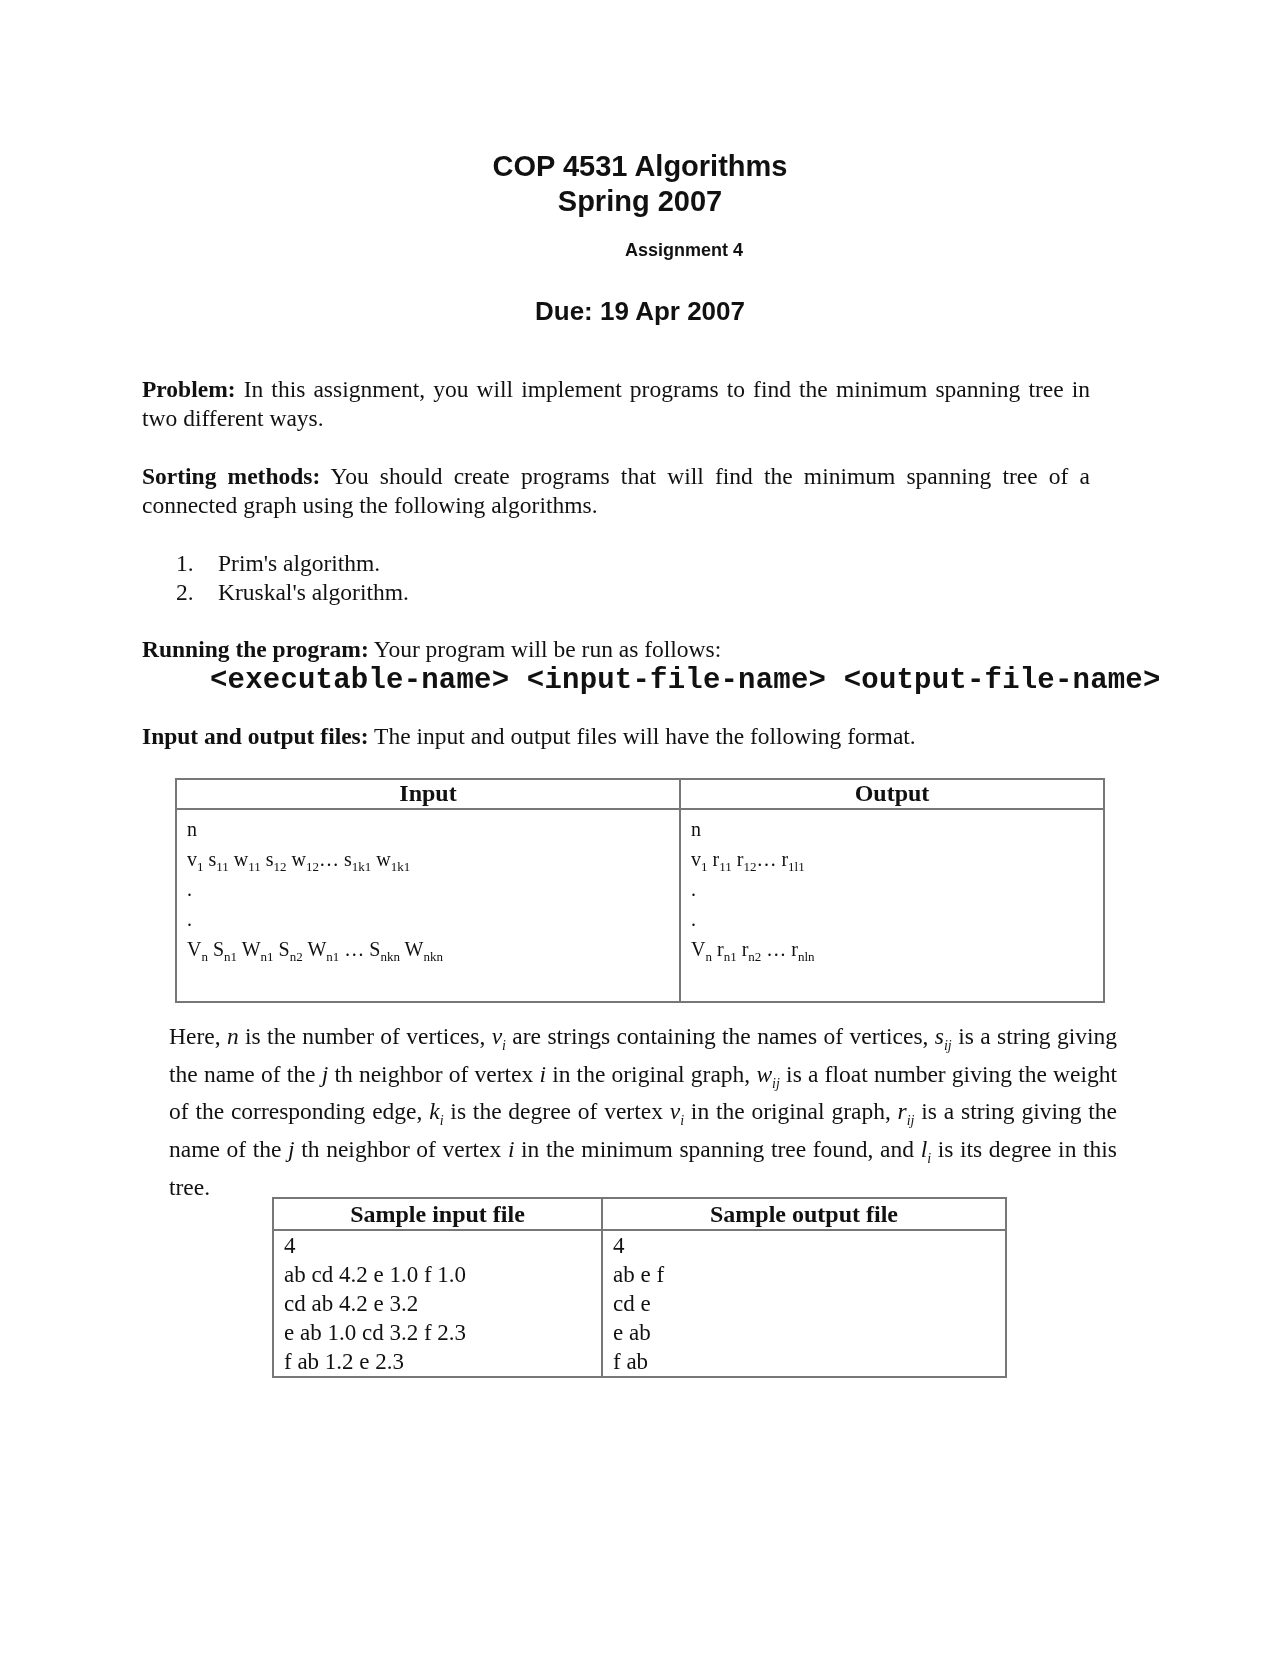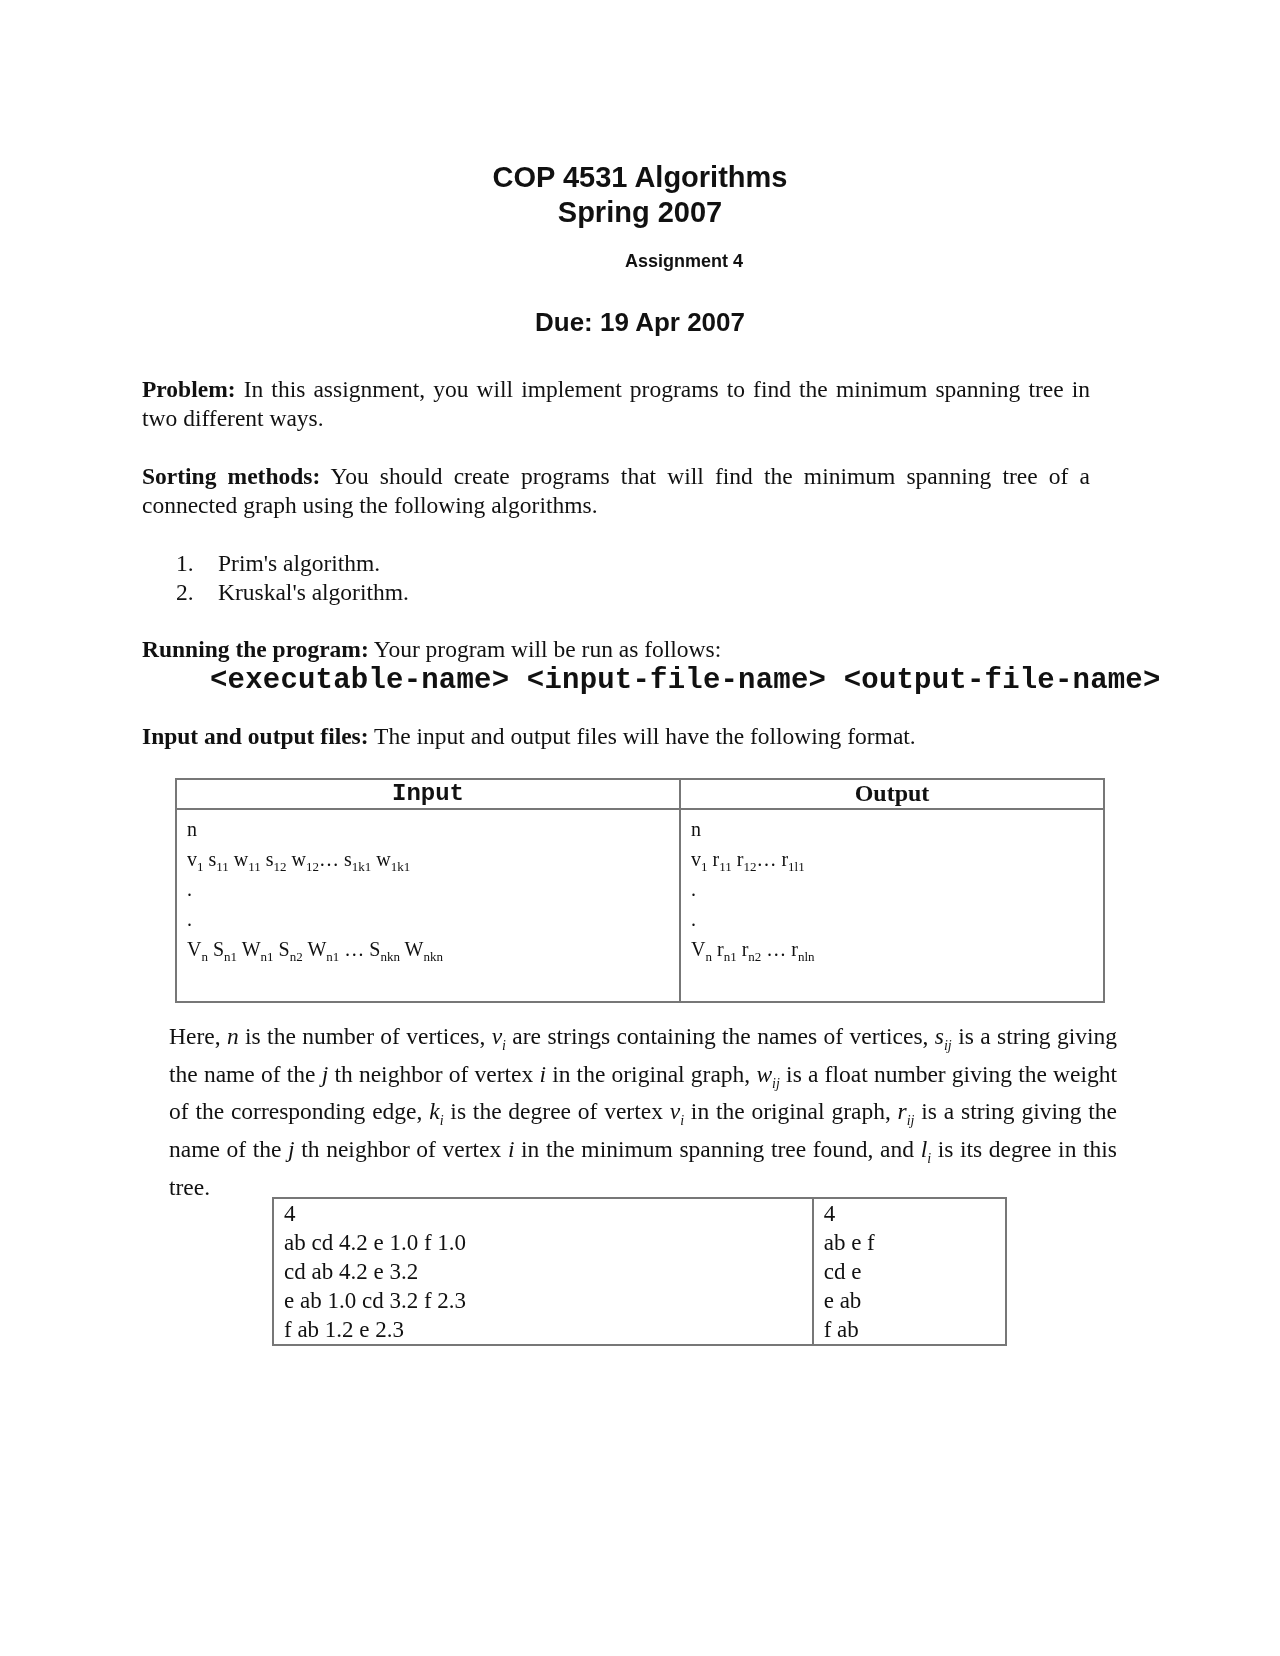--- a/index.html
+++ b/index.html
@@ -1,40 +1,40 @@
 <!DOCTYPE html>
 <html><head>
 <meta charset="utf-8">
 <style>
   html, body { margin:0; padding:0; background:#ffffff; }
   body { width:1280px; height:1656px; position:relative; overflow:hidden; color:#111; }
   .sans { font-family:"Liberation Sans", sans-serif; font-weight:bold; }
   .serif { font-family:"Liberation Serif", serif; }
   .mono { font-family:"Liberation Mono", monospace; }
-  .center { position:absolute; left:0; width:1280px; text-align:center;margin-top:11px; }
+  .center { position:absolute; left:0; width:1280px; text-align:center; }
   #title { top:150px; font-size:29px; }
   #term { top:185px; font-size:29px; }
   #assignment { top:240px; font-size:18px;padding-left:44px; }
   #due { top:296px; font-size:26px; }
   .para { position:absolute; left:142px; width:948px; font-size:23.5px; line-height:29px; text-align:justify; text-align-last:left; }
   .para b { font-weight:bold; }
   #problem { top:375px; }
   #sorting { top:462px; }
   #list { position:absolute; left:176px; top:549px; font-size:23.5px; line-height:29px; margin:0; padding:0; list-style:none; }
   #list li { display:flex; }
   #list .num { width:42px; }
   #running { top:635px; }
   #command { position:absolute; left:210px; top:664px; font-size:29px; letter-spacing:0.2px;font-weight:bold; }
   #io { top:722px; }
   table { border-collapse:collapse; position:absolute; }
   #fmt-table { left:175px; top:778px; width:930px; }
   #fmt-table th, #fmt-table td { border:2px solid #777; vertical-align:top; }
   #fmt-table th { font-family:"Liberation Serif", serif; font-size:24px; height:28px; padding:0; }
   #fmt-table td { font-family:"Liberation Serif", serif; font-size:20px; height:183px; padding:4px 10px; }
-  #fmt-table .col-in { width:502px;font-family:Liberation Mono, monospace; }
+  #fmt-table .col-in { width:502px; }
   .fline { height:30px; line-height:30px; white-space:nowrap; }
   .fline sub { font-size:13px; }
   #explain { top:1022px;margin-left:27px; }
   #explain i { font-style:italic; }
   #explain sub { font-size:14px; font-style:italic; }
   #sample-table { left:272px; top:1197px; width:735px; }
   #sample-table th, #sample-table td { border:2px solid #777; font-family:"Liberation Serif", serif; }
   #sample-table th { font-size:24px; height:30px; padding:0; }
   #sample-table td { font-size:23px; vertical-align:top; padding:0 10px; line-height:29px; }
   #sample-table .col-in { width:327px; }
@@ -89,20 +89,24 @@
       <div class="fline"><span>V</span><sub>n</sub> <span>r</span><sub>n1</sub> <span>r</span><sub>n2</sub> <span>…</span> <span>r</span><sub>nln</sub></div>
     </td>
   </tr>
 </tbody>
   </table>
 
 <div class="para serif" id="explain"><span>Here, </span><i>n</i><span> is the number of vertices, </span><i>v</i><sub>i</sub><span> are strings containing the names of vertices, </span><i>s</i><sub>ij</sub><span> is a string giving the name of the </span><i>j</i><span> th neighbor of vertex </span><i>i</i><span> in the original graph, </span><i>w</i><sub>ij</sub><span> is a float number giving the weight of the corresponding edge, </span><i>k</i><sub>i</sub><span> is the degree of vertex </span><i>v</i><sub>i</sub><span> in the original graph, </span><i>r</i><sub>ij</sub><span> is a string giving the name of the </span><i>j</i><span> th neighbor of vertex </span><i>i</i><span> in the minimum spanning tree found, and </span><i>l</i><sub>i</sub><span> is its degree in this tree.</span></div>
 
 <table id="sample-table">
   <tbody>
+      <tr>
+    <th class="col-in">Sample input file</th>
+    <th>Sample output file</th>
+  </tr>
   <tr>
     <td>
       <div>4</div>
       <div>ab cd 4.2 e 1.0 f 1.0</div>
       <div>cd ab 4.2 e 3.2</div>
       <div>e ab 1.0 cd 3.2 f 2.3</div>
       <div>f ab 1.2 e 2.3</div>
     </td>
     <td>
       <div>4</div>

